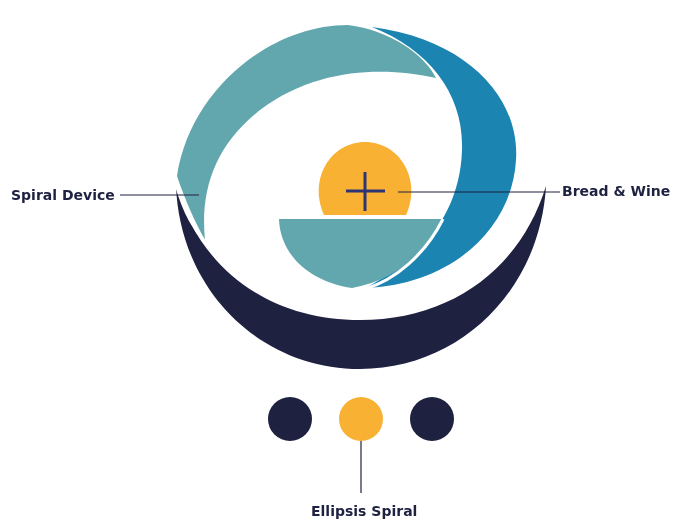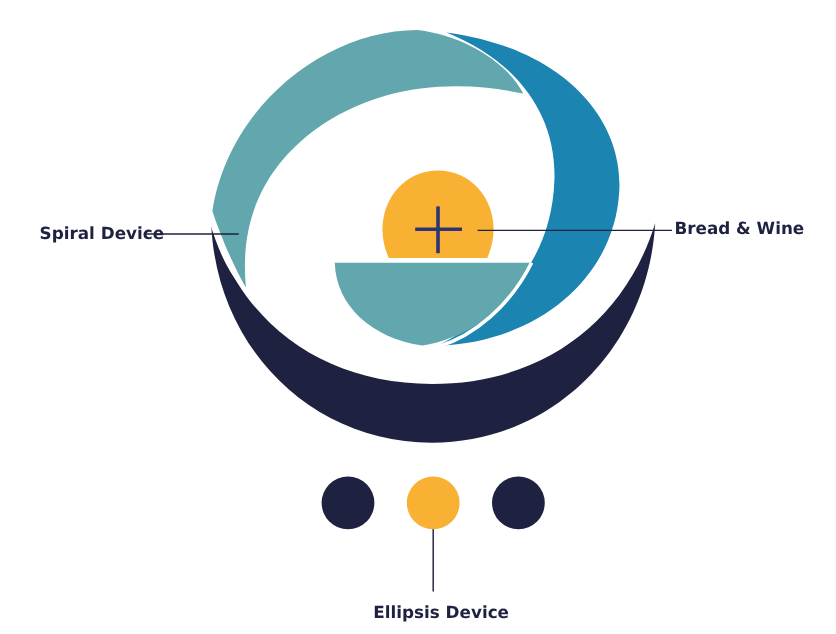--- a/index.html
+++ b/index.html
@@ -35,15 +35,15 @@
 
   <line x1="120" y1="195" x2="199" y2="195" stroke="#1e2140" stroke-width="1.2"></line>
   <line x1="398" y1="192" x2="560" y2="192" stroke="#1e2140" stroke-width="1.2"></line>
   <line x1="361" y1="427" x2="361" y2="493" stroke="#1e2140" stroke-width="1.2"></line>
 
   <circle cx="290" cy="419" r="22" fill="#1e2140"></circle>
   <circle cx="361" cy="419" r="22" fill="#f8b133"></circle>
   <circle cx="432" cy="419" r="22" fill="#1e2140"></circle>
 </svg>
 
-<div class="label" style="left:33px; top:187px;">Spiral Device</div>
+<div class="label" style="left:11px; top:187px;">Spiral Device</div>
 <div class="label" style="left:562px; top:183px;">Bread &amp; Wine</div>
-<div class="label" style="left:311px; top:503px;">Ellipsis Device</div>
+<div class="label" style="left:311px; top:503px;">Ellipsis Spiral</div>
 
 </body></html>

